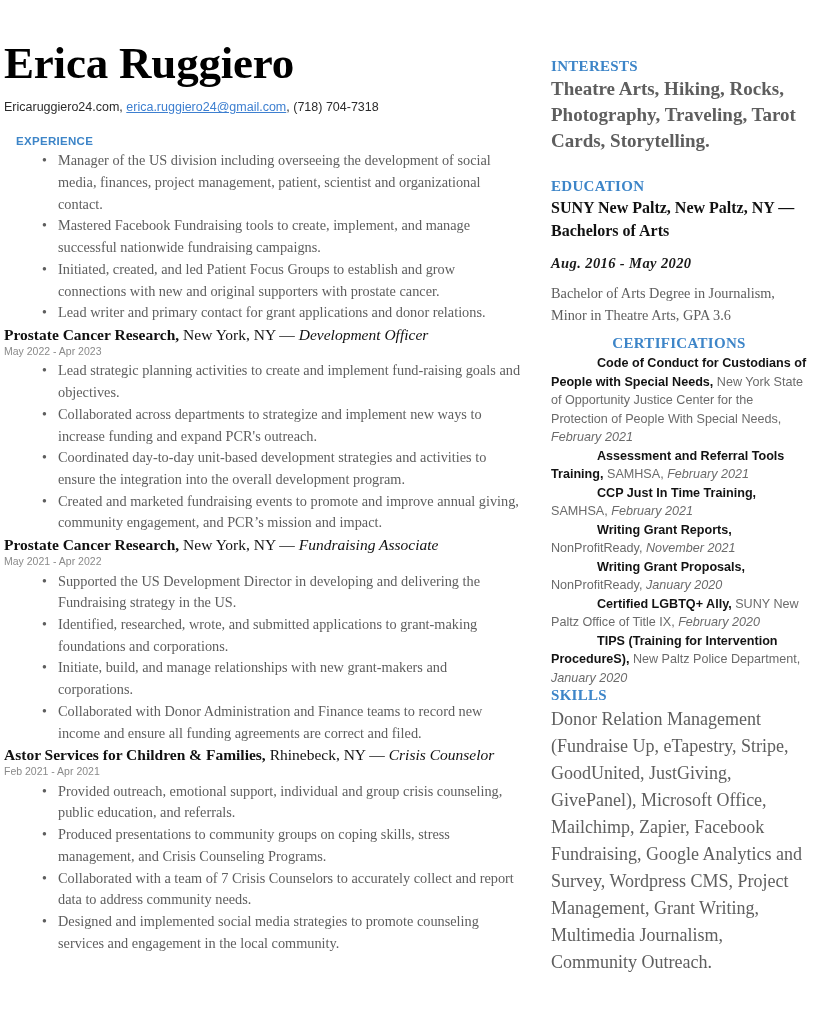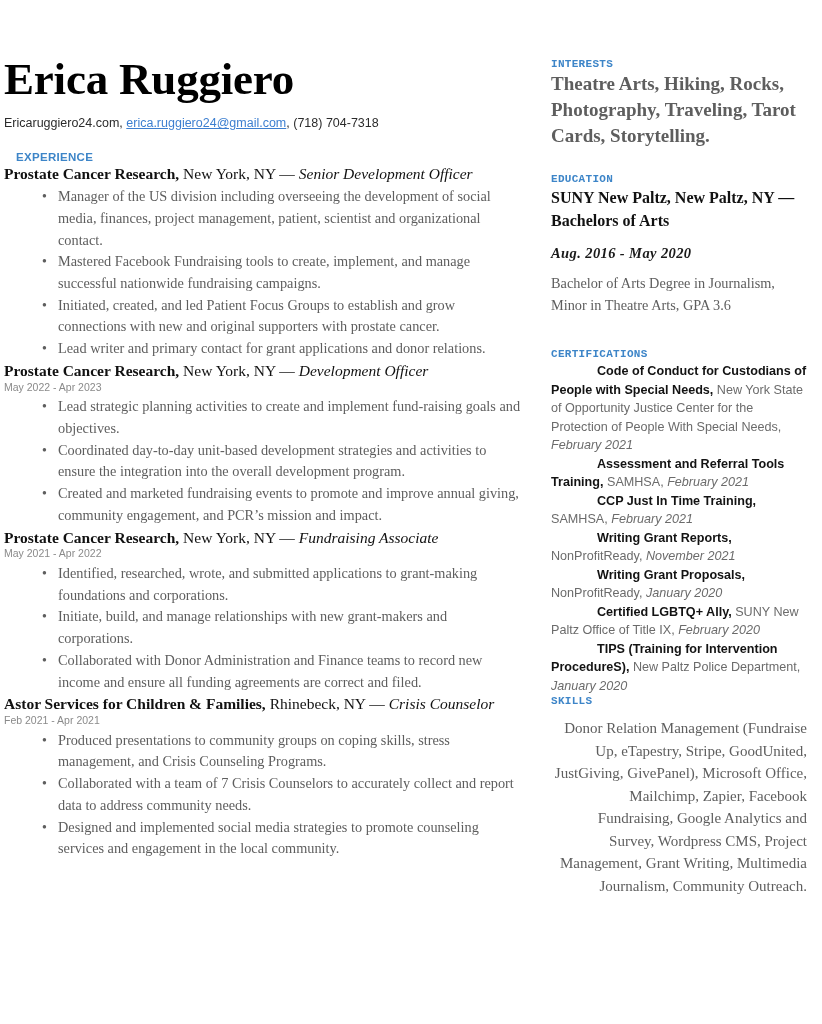--- a/index.html
+++ b/index.html
@@ -28,21 +28,21 @@
     top: 0;
     width: 520px;
   }
   .name {
     font-family: "Liberation Serif", serif;
     font-weight: bold;
     font-size: 45px;
     line-height: 1.05;
     color: #000000;
     margin: 0;
-    padding-top: 56px;
+    padding-top: 40px;
     letter-spacing: -0.2px;
   }
   .contact-line {
     font-family: "Liberation Sans", sans-serif;
     font-size: 12.5px;
     color: #2b2b2b;
     margin-top: 13px;
     white-space: nowrap;
   }
   .contact-link {
@@ -100,30 +100,30 @@
   }
 
   
   .side-col {
     position: absolute;
     left: 551px;
     top: 0;
     width: 256px;
   }
   .side-head {
-    font-family: Liberation Mono, monospace;
-    font-weight: bold;
-    font-size: 11px;
+    font-family: Liberation Serif, serif;
+    font-weight: bold;
+    font-size: 15px;
     letter-spacing: 0.3px;
     color: #3d85c8;
     margin-bottom: 1px;
   }
   .side-head.interests { margin-top: 58px; }
   .side-head.education { margin-top: 24px; }
-  .side-head.certs     { margin-top: 32px; }
+  .side-head.certs     { margin-top: 9px; text-align: center; }
   .side-head.skills    { }
 
   .interests-text {
     font-family: "Liberation Serif", serif;
     font-weight: bold;
     font-size: 19px;
     line-height: 1.37;
     color: #5e5e5e;
   }
   .edu-school {
@@ -156,85 +156,84 @@
     line-height: 1.47;
     color: #6b6b6b;
     margin-top: 2px;
   }
   .cert-item { margin-bottom: 0px; }
   .cert-name { font-weight: bold; color: #131313; margin-left: 46px; }
   .cert-org  { font-weight: normal; color: #6b6b6b; }
   .cert-date { font-style: italic; color: #6b6b6b; }
   .skills-text {
     font-family: "Liberation Serif", serif;
-    font-size: 15px;
+    font-size: 18px;
     line-height: 1.5;
     color: #5e5e5e;
-    margin-top: 10px;
-    text-align: right;
+    margin-top: 2px;
   }
 </style>
 </head>
 <body>
 
 <div class="page">
 
   <div class="main-col">
 
     <h1 class="name">Erica Ruggiero</h1>
 
     <div class="contact-line">
       <span>Ericaruggiero24.com,</span>
       <span class="contact-link">erica.ruggiero24@gmail.com</span><span>, (718) 704-7318</span>
     </div>
 
     <div class="section-head">EXPERIENCE</div>
 
     <div>
-      <div class="job-title-line">
-        <span class="job-company">Prostate Cancer Research,</span><span class="job-place"> New York, NY — </span><span class="job-role">Senior Development Officer</span>
-      </div>
       <ul class="bullets">
         <li>Manager of the US division including overseeing the development of social media, finances, project management, patient, scientist and organizational contact.</li>
         <li>Mastered Facebook Fundraising tools to create, implement, and manage successful nationwide fundraising campaigns.</li>
         <li>Initiated, created, and led Patient Focus Groups to establish and grow connections with new and original supporters with prostate cancer.</li>
         <li>Lead writer and primary contact for grant applications and donor relations.</li>
       </ul>
     </div>
 
     <div>
       <div class="job-title-line">
         <span class="job-company">Prostate Cancer Research,</span><span class="job-place"> New York, NY — </span><span class="job-role">Development Officer</span>
       </div>
       <div class="job-dates">May 2022 - Apr 2023</div>
       <ul class="bullets">
         <li>Lead strategic planning activities to create and implement fund-raising goals and objectives.</li>
+        <li>Collaborated across departments to strategize and implement new ways to increase funding and expand PCR's outreach.</li>
         <li>Coordinated day-to-day unit-based development strategies and activities to ensure the integration into the overall development program.</li>
         <li>Created and marketed fundraising events to promote and improve annual giving, community engagement, and PCR’s mission and impact.</li>
       </ul>
     </div>
 
     <div>
       <div class="job-title-line">
         <span class="job-company">Prostate Cancer Research,</span><span class="job-place"> New York, NY — </span><span class="job-role">Fundraising Associate</span>
       </div>
       <div class="job-dates">May 2021 - Apr 2022</div>
       <ul class="bullets">
+        <li>Supported the US Development Director in developing and delivering the Fundraising strategy in the US.</li>
         <li>Identified, researched, wrote, and  submitted applications to grant-making foundations and corporations.</li>
         <li>Initiate, build, and manage  relationships with new grant-makers and corporations.</li>
         <li>Collaborated with Donor Administration and Finance teams to record new income and ensure all funding agreements are correct and filed.</li>
       </ul>
     </div>
 
     <div>
       <div class="job-title-line">
         <span class="job-company">Astor Services for Children &amp; Families,</span><span class="job-place"> Rhinebeck, NY — </span><span class="job-role">Crisis Counselor</span>
       </div>
       <div class="job-dates">Feb 2021 - Apr 2021</div>
       <ul class="bullets">
+        <li>Provided outreach, emotional support, individual and group crisis counseling, public education, and referrals.</li>
         <li>Produced presentations to community groups on coping skills, stress management, and Crisis Counseling Programs.</li>
         <li> Collaborated with a team of 7 Crisis Counselors to accurately collect and report data to address community needs.</li>
         <li> Designed and implemented  social media strategies to promote counseling services and engagement in the local community.</li>
       </ul>
     </div>
 
   </div>
 
   <div class="side-col">
 

